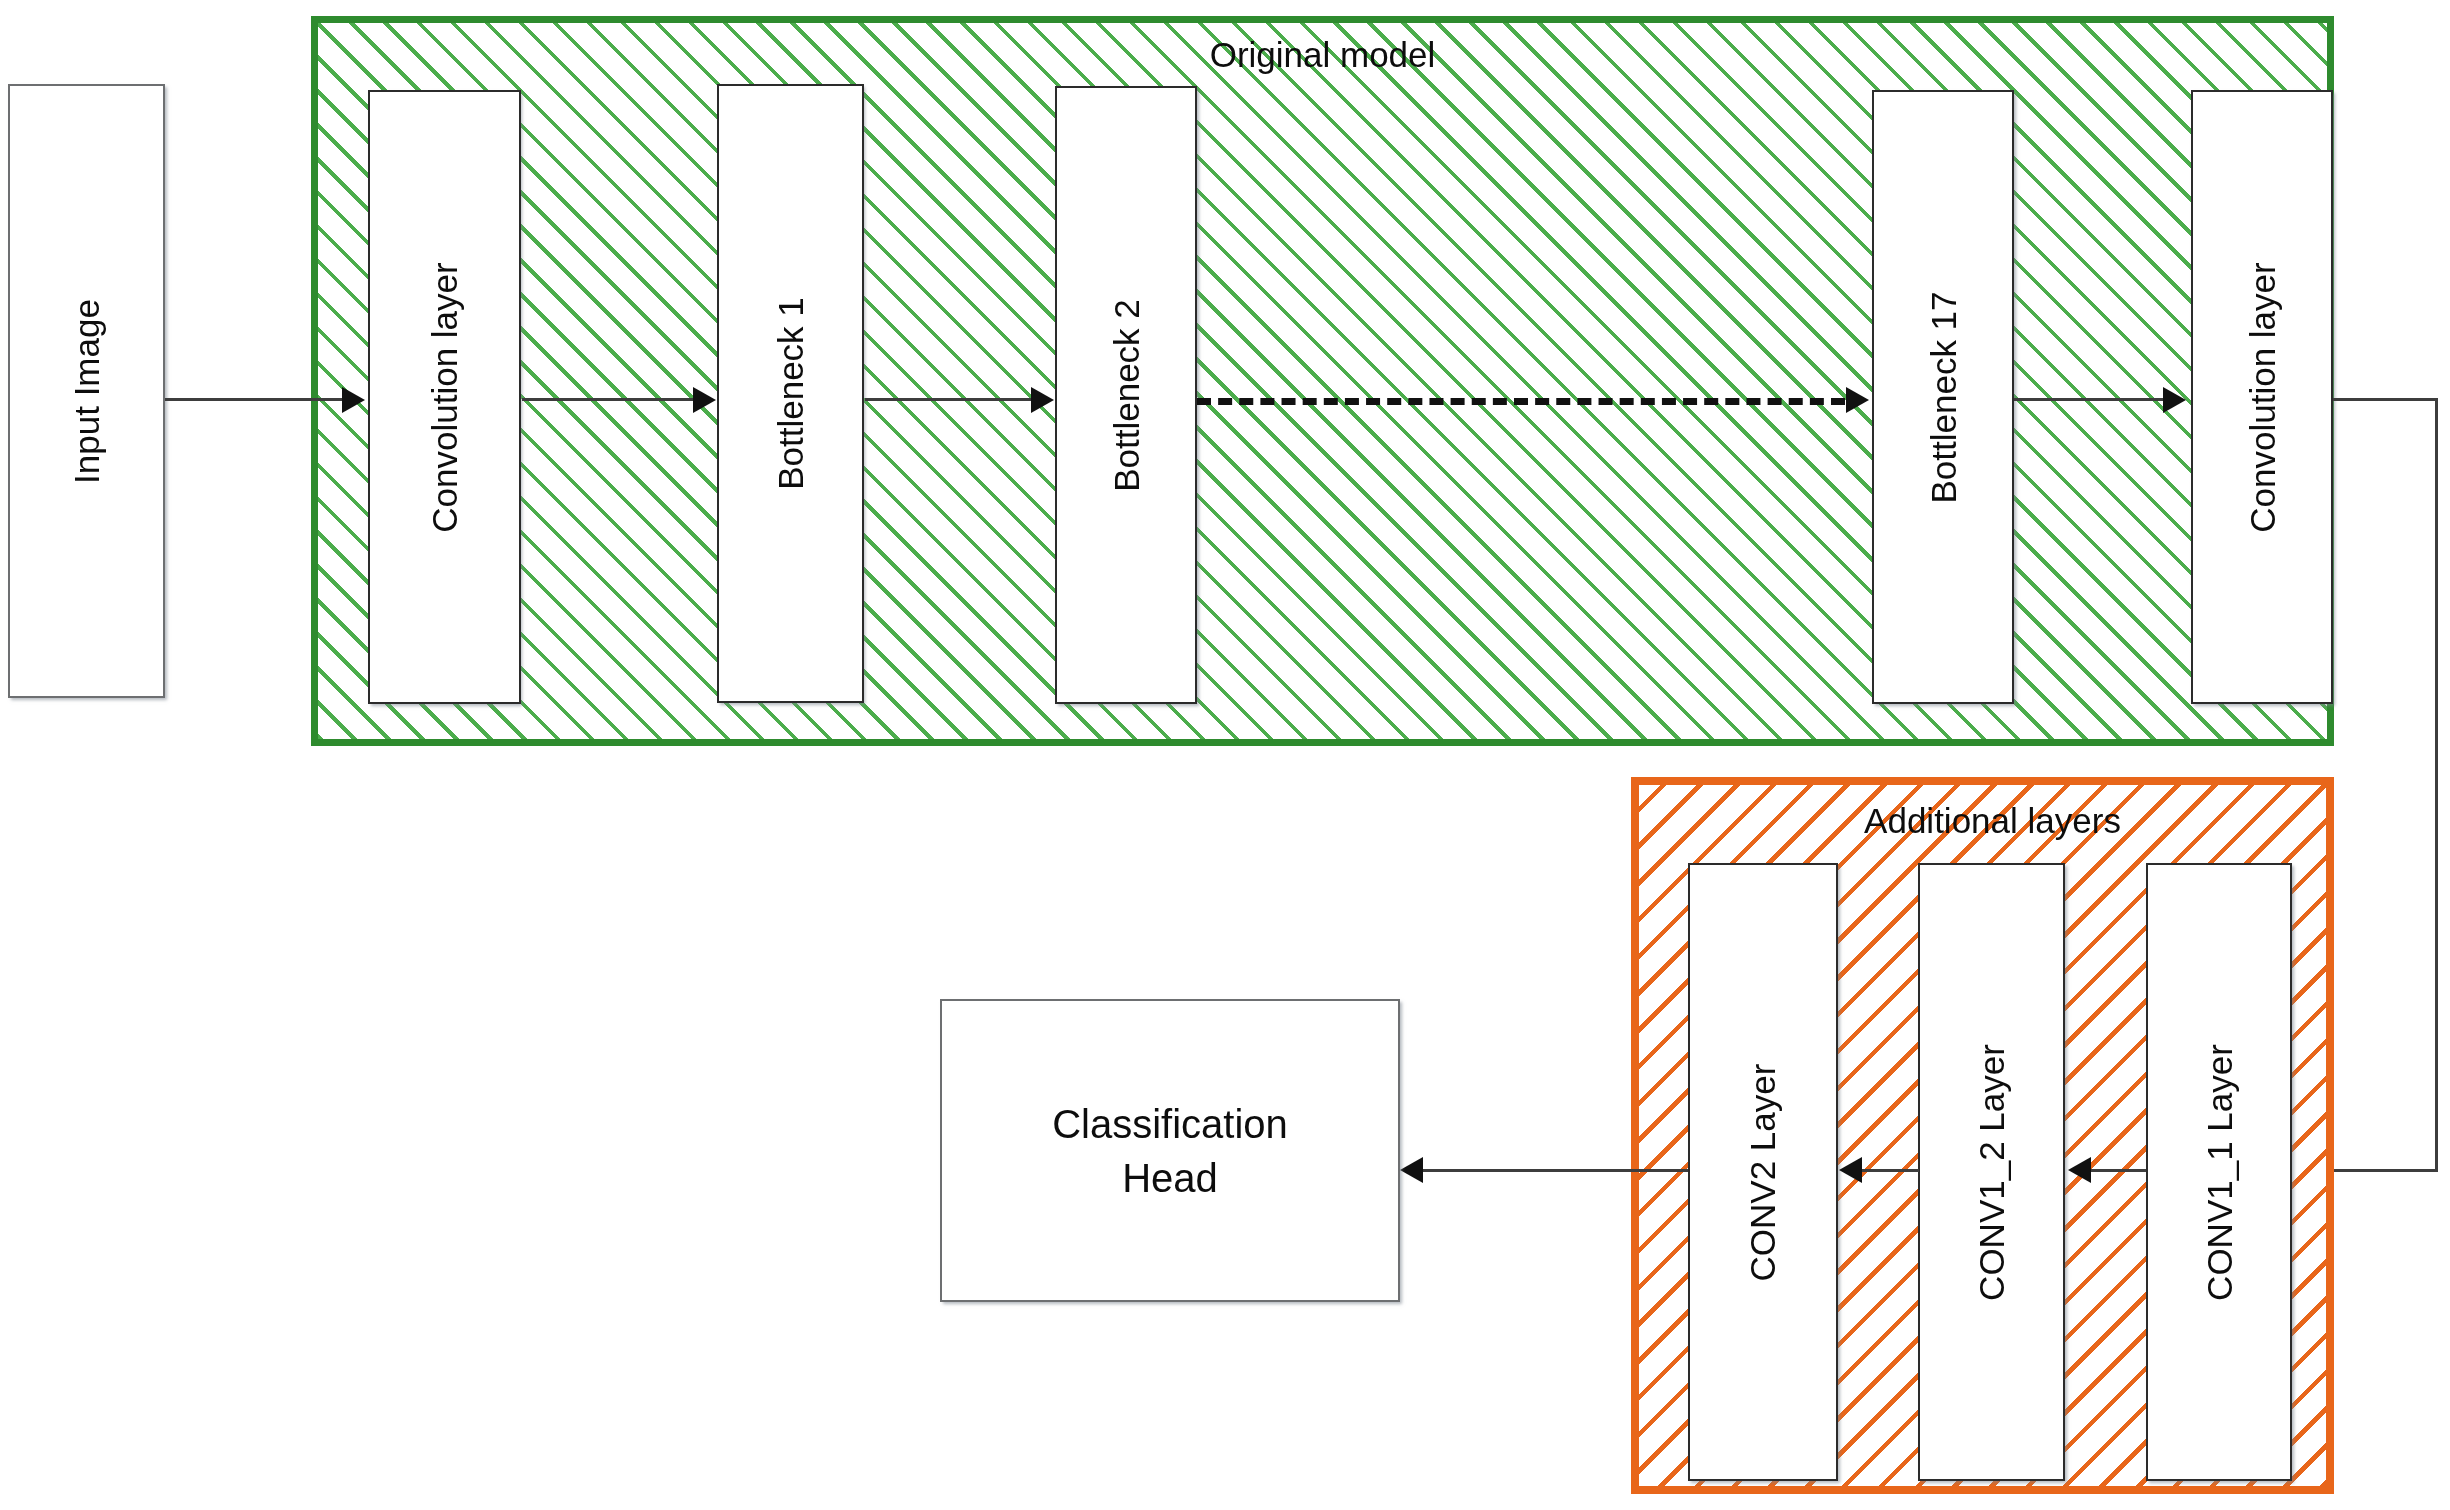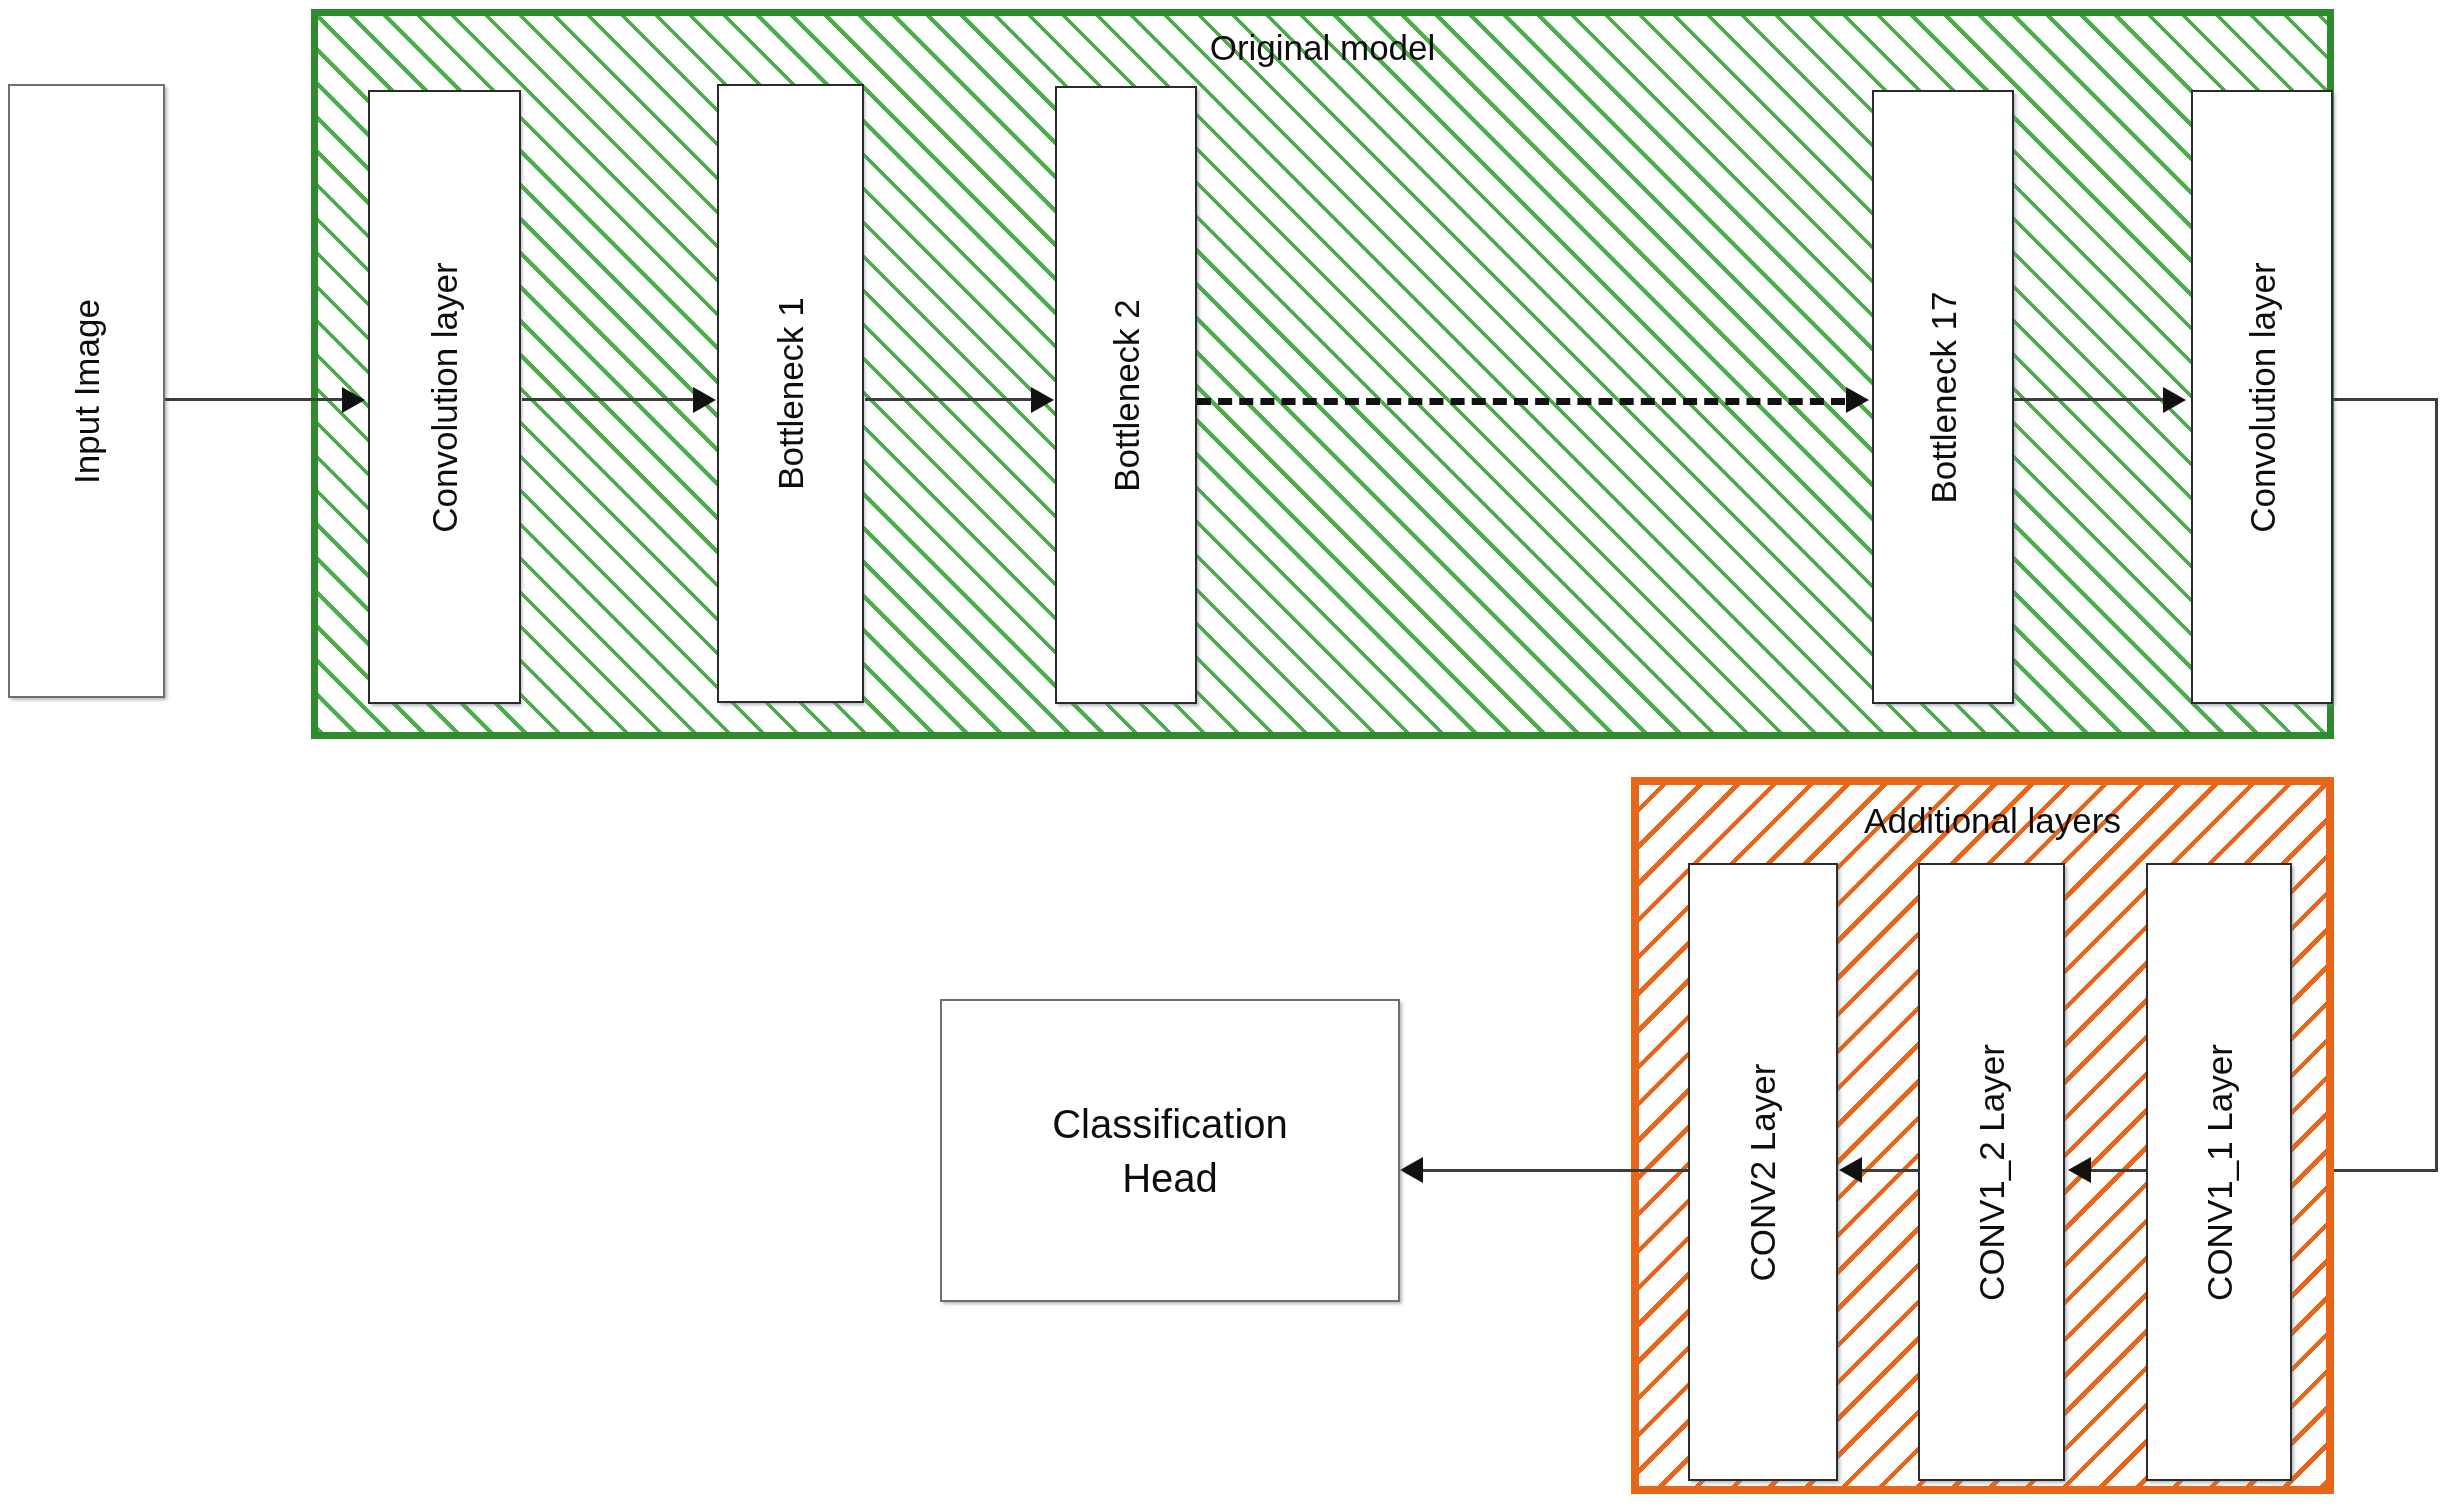--- a/index.html
+++ b/index.html
@@ -116,21 +116,21 @@
 </style>
 </head>
 <body>
 
 <div id="stage">
 
   <div class="node softline" style="left:7.7px; top:84px; width:157px; height:614px;">
     <span class="vlabel">Input Image</span>
   </div>
 
-  <div class="group group-green" style="left:311px; top:9px; width:2023px; height:730px;">
+  <div class="group group-green" style="left:311px; top:16px; width:2023px; height:730px;">
     <div class="group-title" style="top:14px;">Original model</div>
   </div>
 
   <div class="node" style="left:368px; top:90px; width:153px; height:614px;">
     <span class="vlabel">Convolution layer</span>
   </div>
 
   <div class="node" style="left:717px; top:84px; width:147px; height:619px;">
     <span class="vlabel">Bottleneck 1</span>
   </div>

